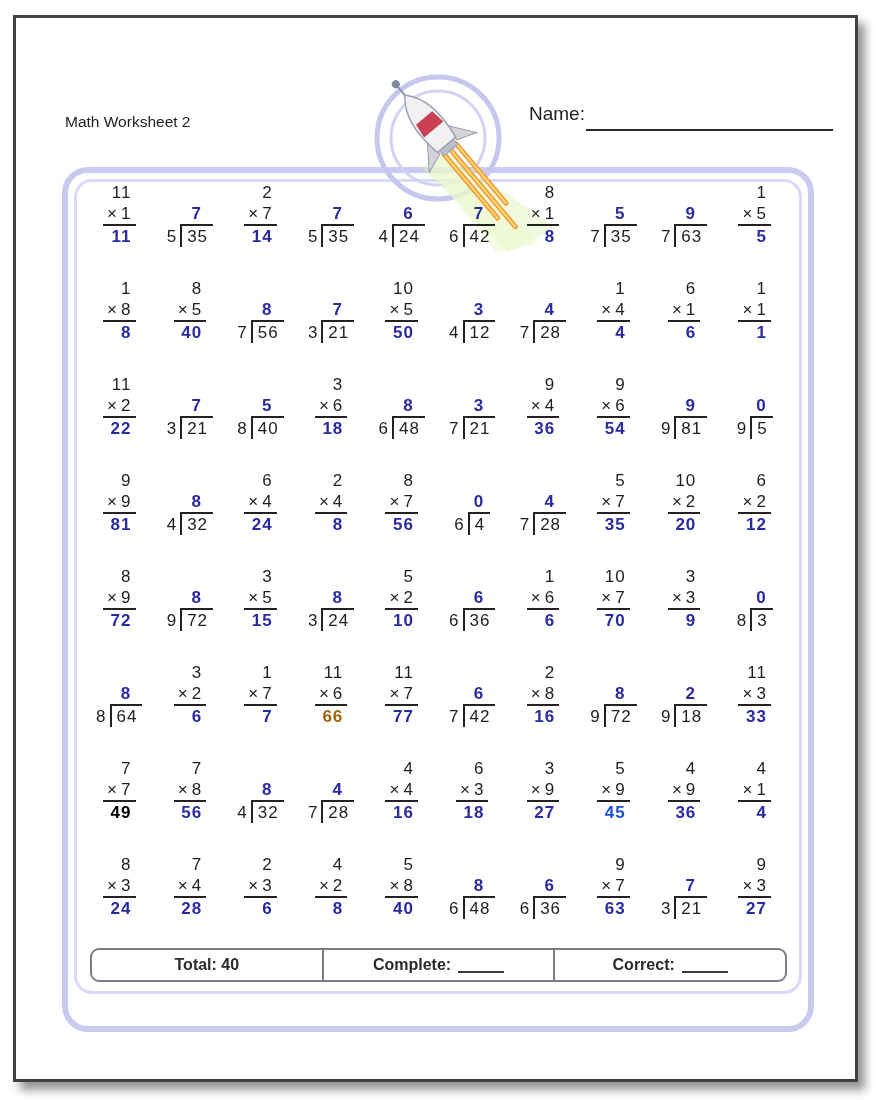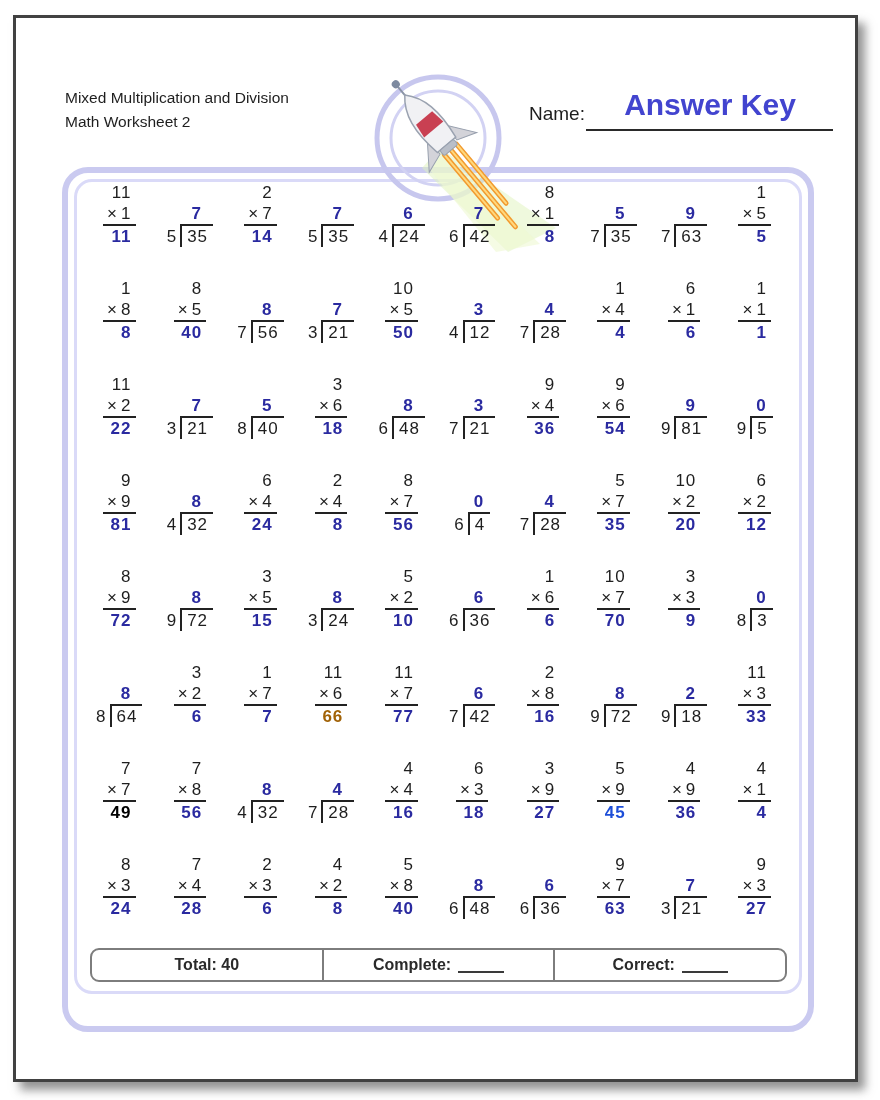--- a/index.html
+++ b/index.html
@@ -43,26 +43,24 @@
          font-size:16px;font-weight:700;color:#2a2a2a;}
   .fcell + .fcell{border-left:2px solid #7d7d7d;}
   .fblank{display:inline-block;width:46px;height:13px;border-bottom:2px solid #3a3a3a;margin-left:7px;}
 </style>
 </head>
 <body>
 
 <div id="screen">
   <div class="page-frame"></div>
 
-  <div class="hdr hdr1">Mixed Multiplication and Division</div>
   <div class="hdr hdr2">Math Worksheet 2</div>
 
   <div class="name-label">Name:</div>
   <div class="name-line"></div>
-  <div class="name-value" id="name-value" style="color: rgb(66, 68, 207);">Answer Key</div>
 
   <div class="frame-outer"></div>
   <div class="frame-inner"></div>
 
   <svg id="rocket-logo" viewBox="0 0 218 196">
 
     <circle cx="88" cy="82" r="61" fill="none" stroke="#c7c7ee" stroke-width="5"></circle>
     <circle cx="88" cy="82" r="47" fill="none" stroke="#d2d2f3" stroke-width="3"></circle>
 
     <polygon points="90,92 206,172 158,196 72,112" fill="#dff3bb" opacity="0.5"></polygon>

